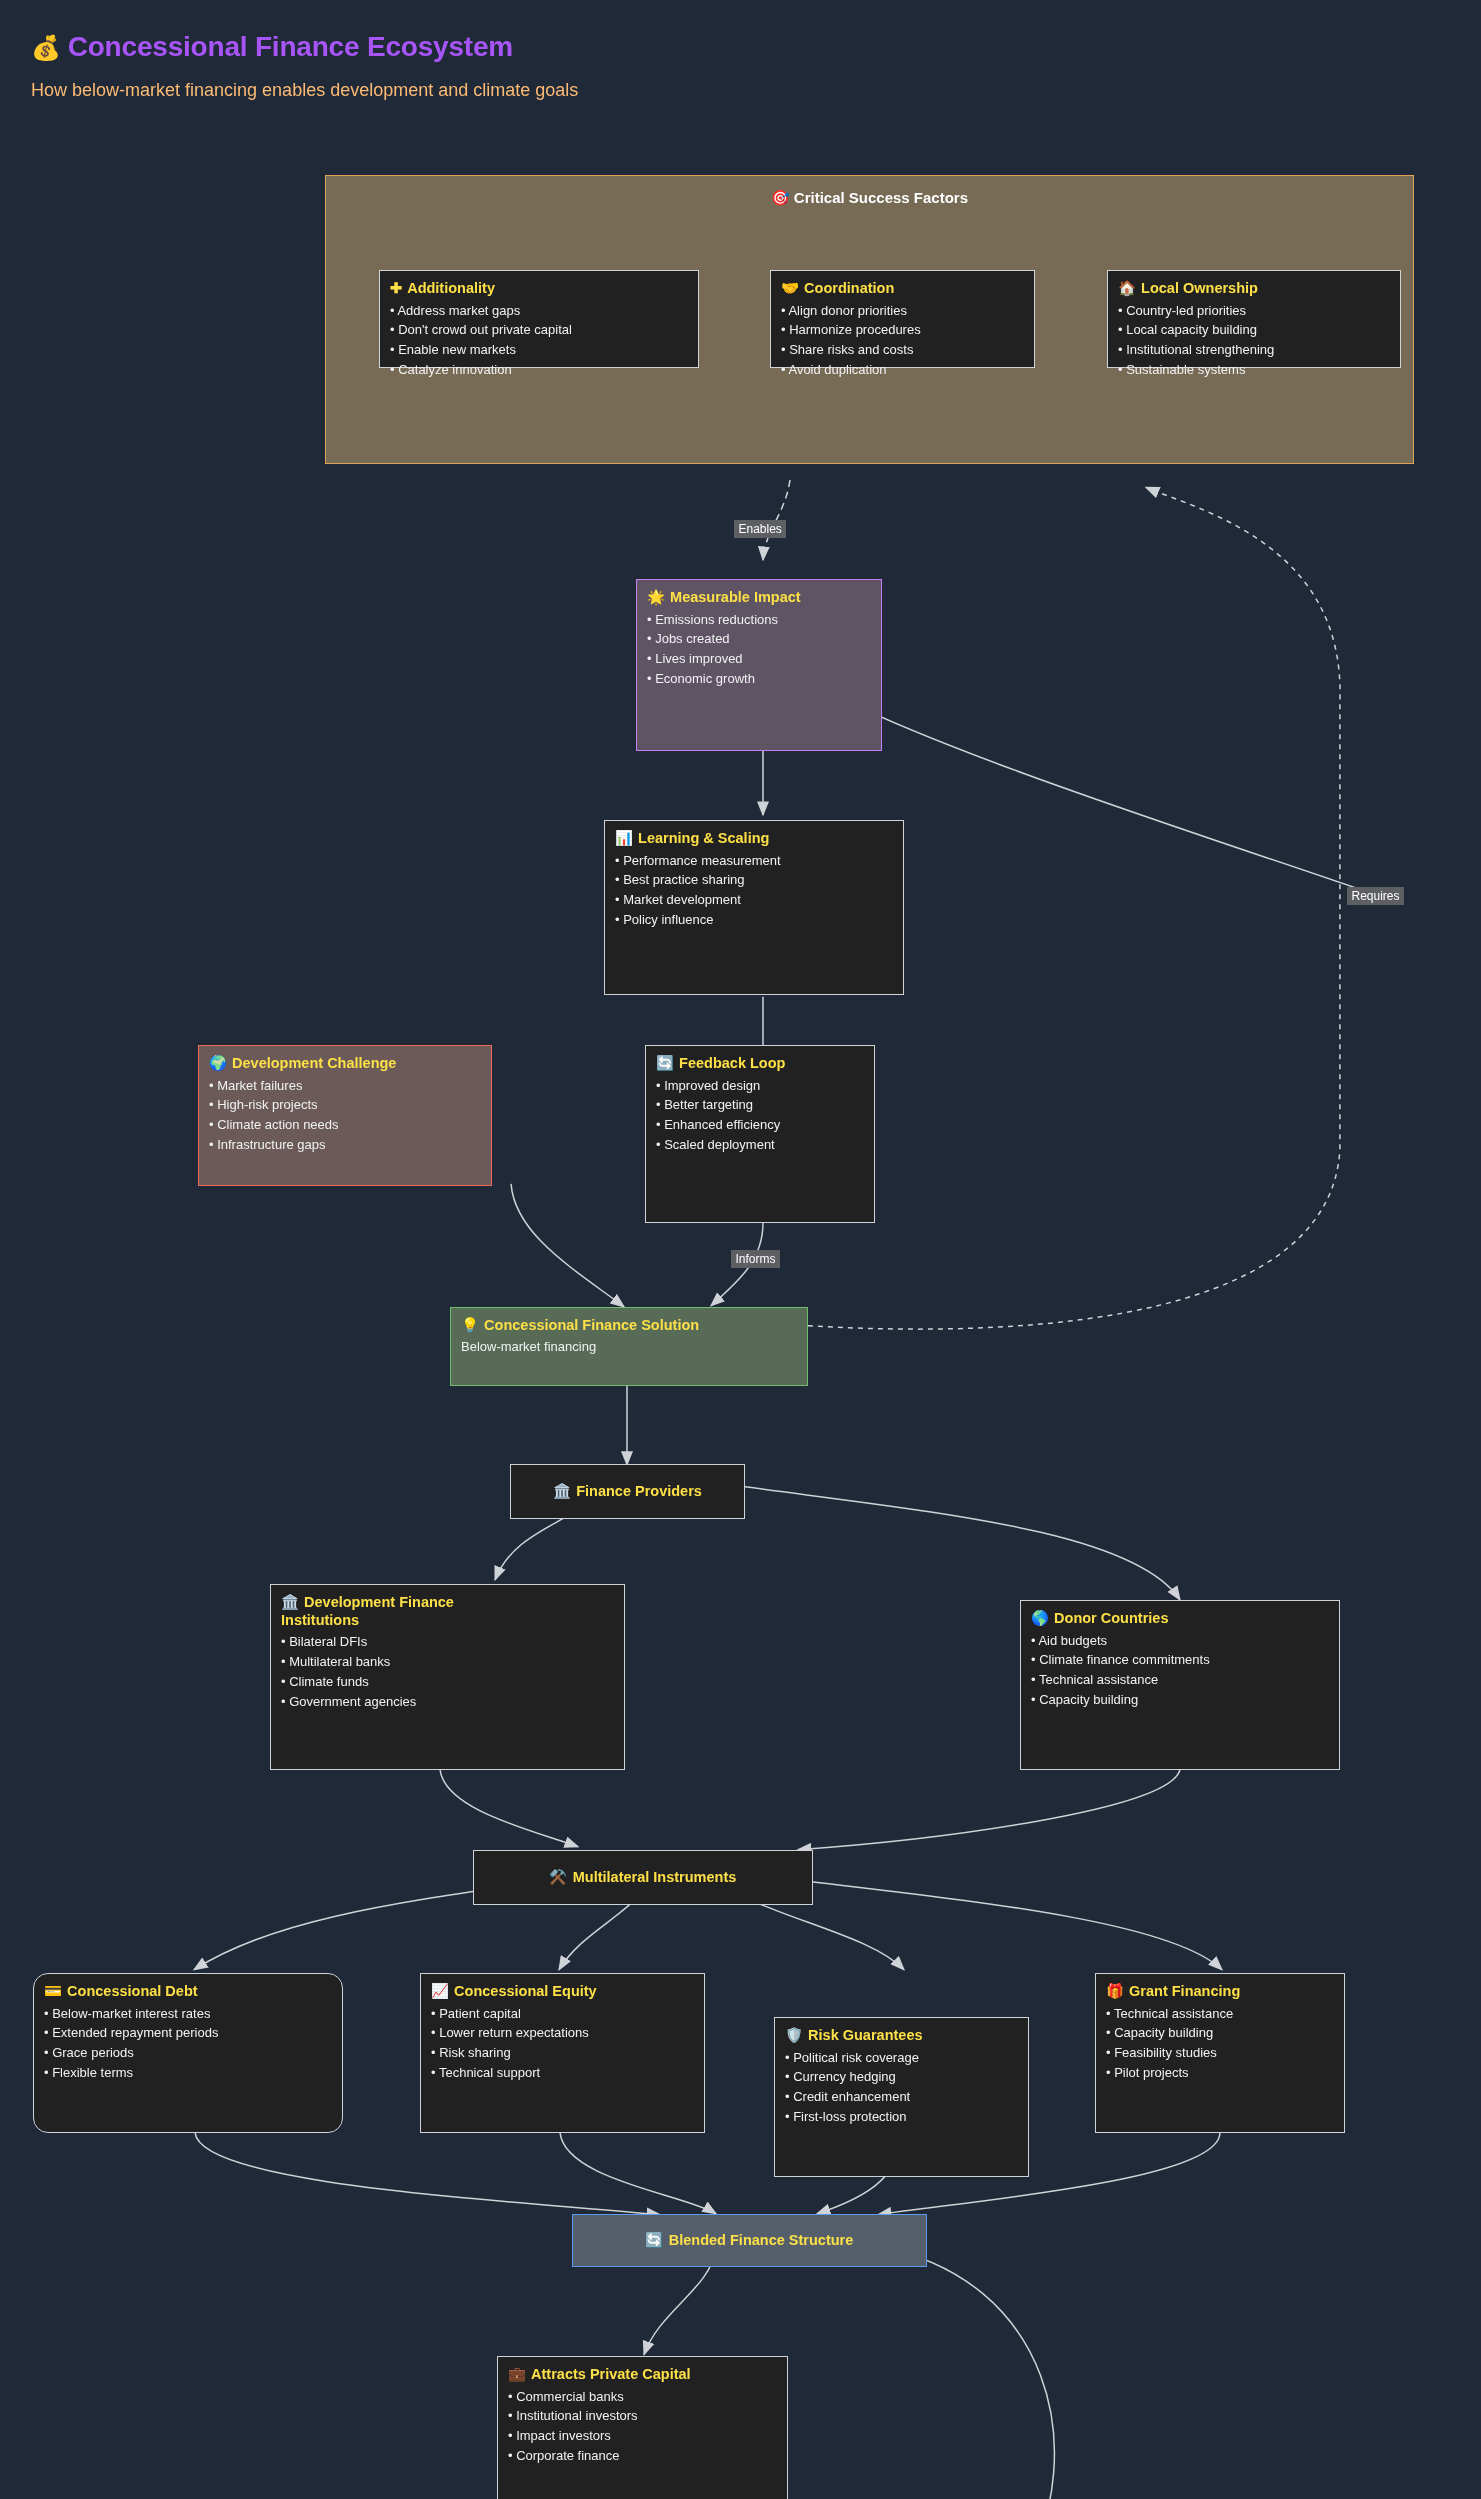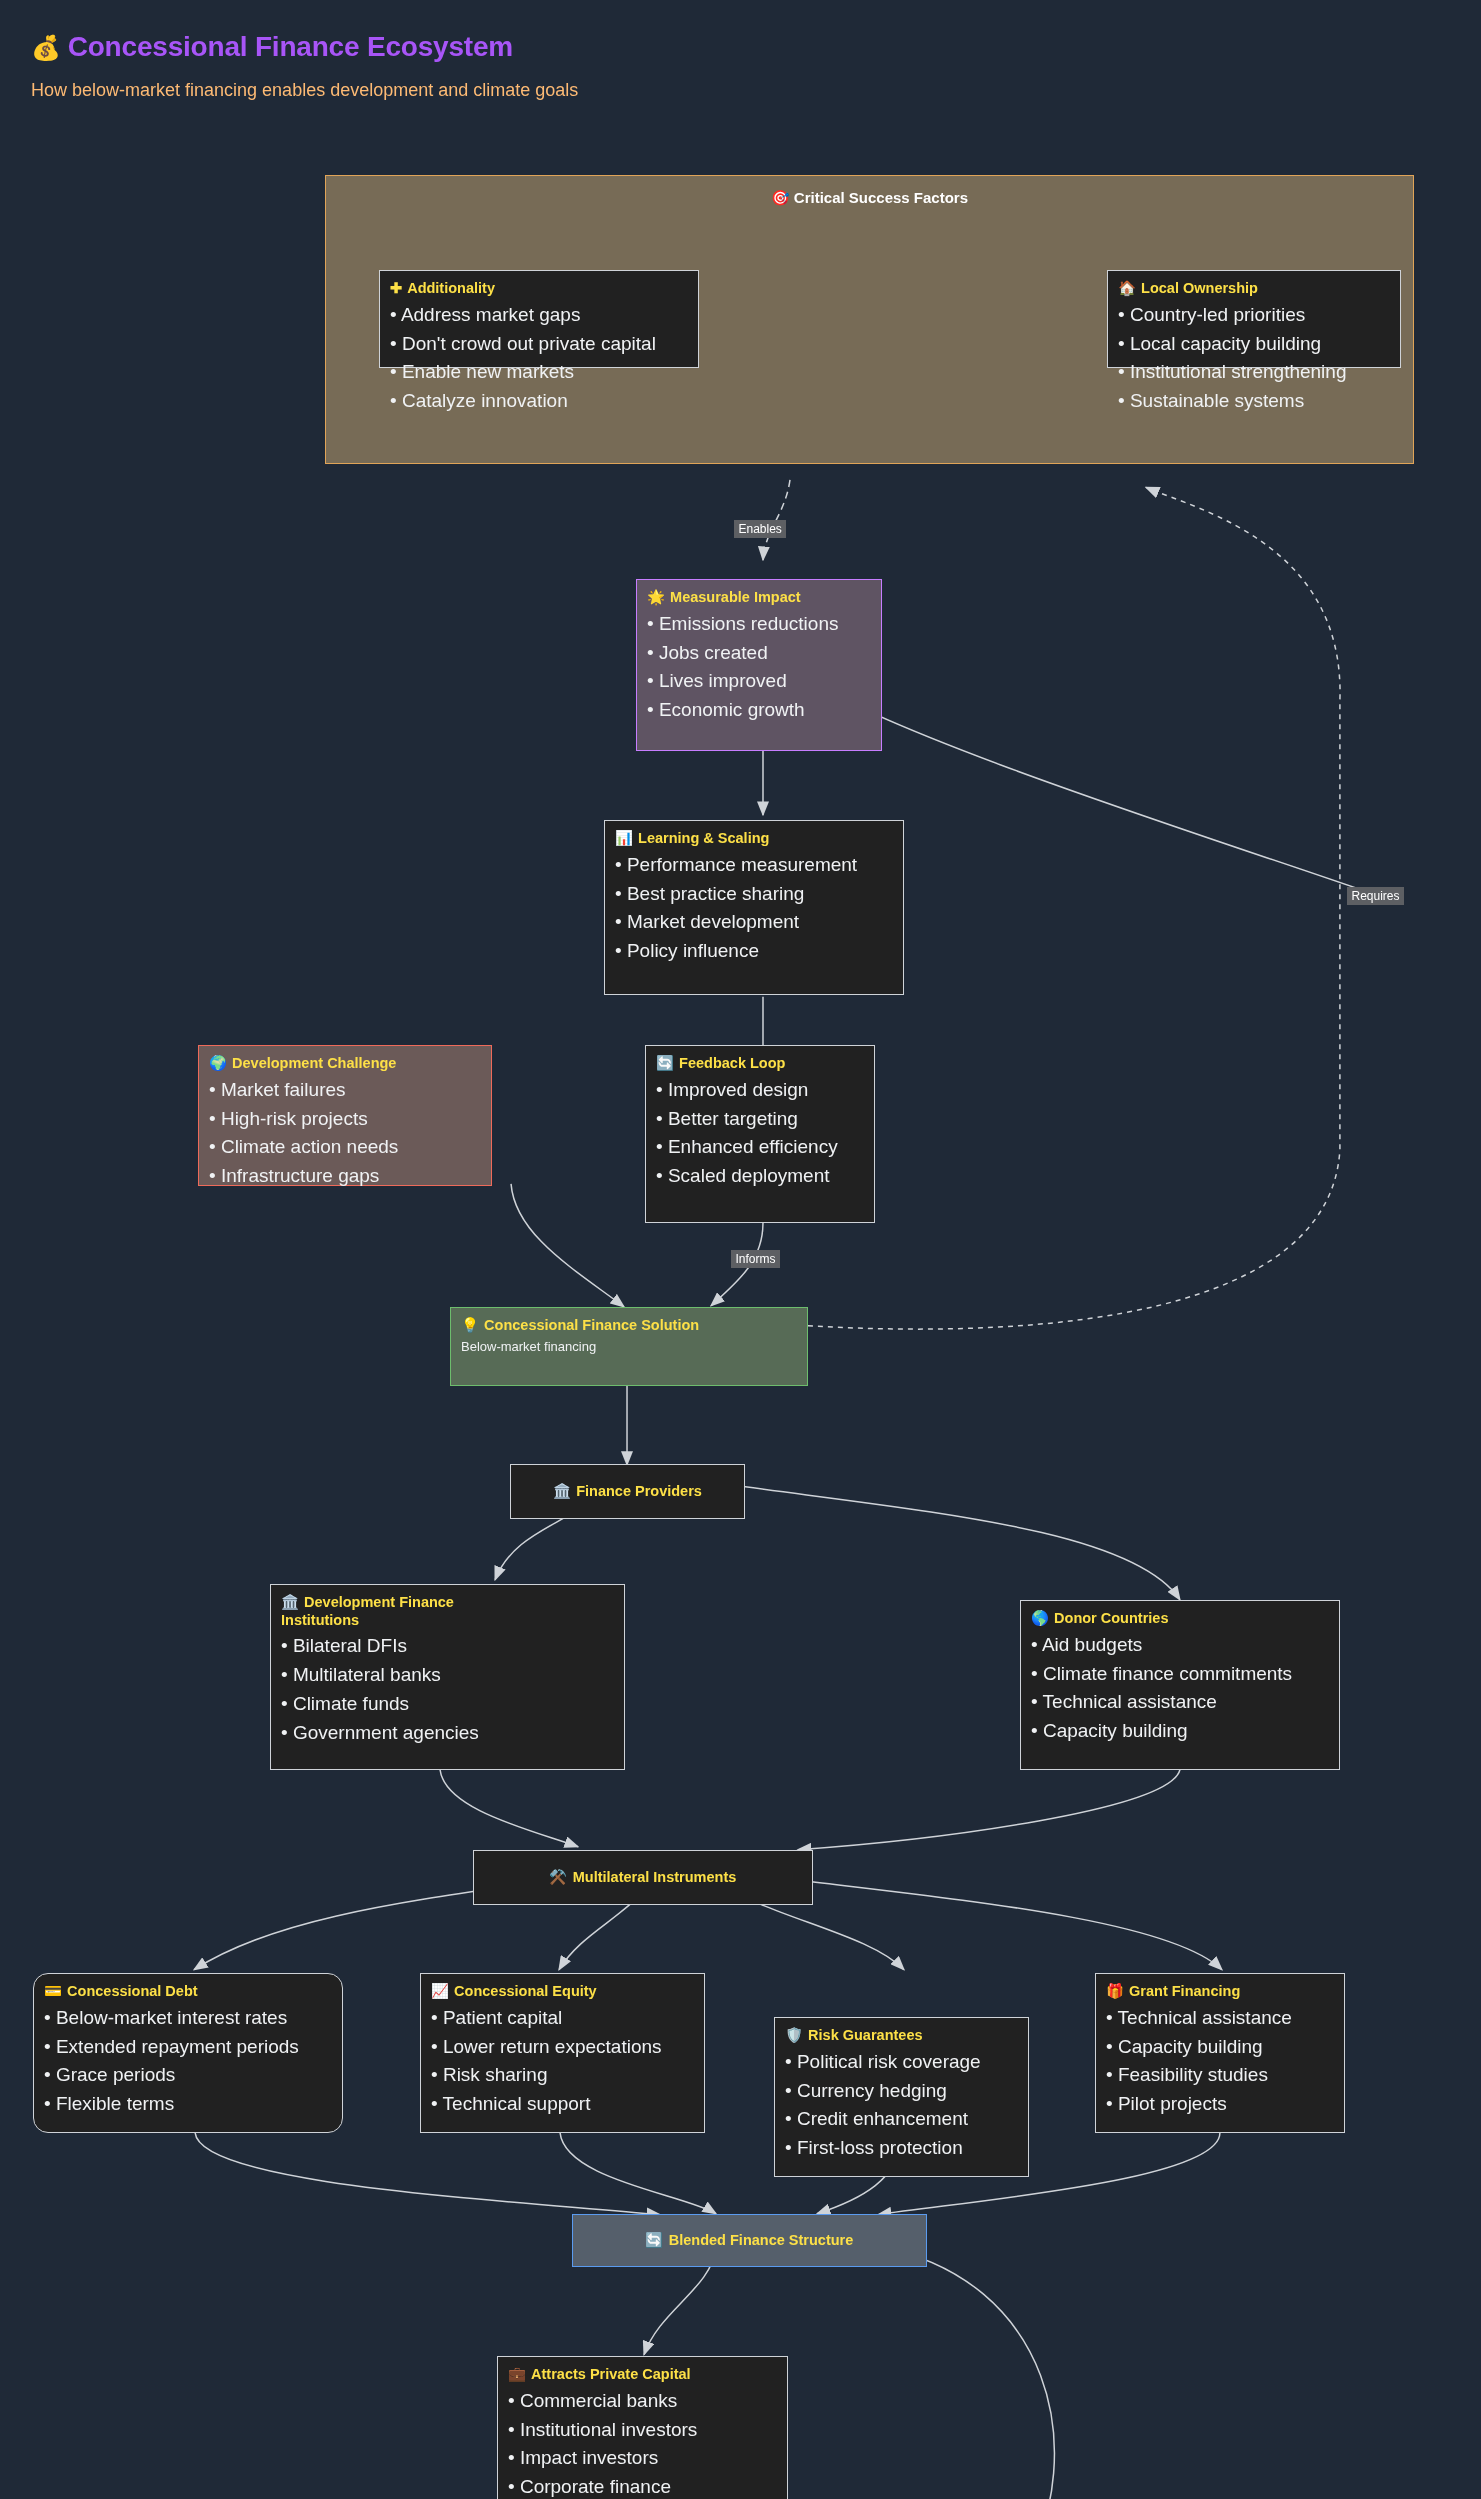--- a/index.html
+++ b/index.html
@@ -43,21 +43,21 @@
     position:absolute;box-sizing:border-box;
     background:#212121;border:1.5px solid #cfd3d8;
     padding:9px 10px 8px 10px;
   }
   .node .nt{
     font-size:14.5px;font-weight:700;color:#fde047;
     line-height:1.22;margin-bottom:3px;white-space:pre-wrap;
   }
   .node .nt .emo{margin-right:5px;}
   .node .li{
-    font-size:19px;color:#f0f2f4;line-height:1.52;white-space:nowrap;
+    font-size:13px;color:#f0f2f4;line-height:1.52;white-space:nowrap;
   }
   .node .sub{font-size:13px;color:#f0f2f4;line-height:1.4;}
   .node.compact{padding:11px 13px;display:flex;align-items:center;justify-content:center;}
   .node.compact .nt{margin-bottom:0;font-size:14.5px;white-space:nowrap;}
 
   .node.impact{background:#5f5463;border-color:#c77dff;}
   .node.challenge{background:#6b5a58;border-color:#ef6a5a;}
   .node.solution{background:#576b56;border-color:#6dbd6d;}
   .node.blended{background:#555f6b;border-color:#5a9bf0;}
 
@@ -150,20 +150,27 @@
   </div>
 
   <div class="node" style="left:379px;top:270px;width:320px;height:98px;">
     <div class="nt"><span class="emo">✚</span><span>Additionality</span></div>
     <div class="li">• Address market gaps</div>
     <div class="li">• Don't crowd out private capital</div>
     <div class="li">• Enable new markets</div>
     <div class="li">• Catalyze innovation</div>
   </div>
 
+  <div class="node" style="left:770px;top:270px;width:265px;height:98px;">
+    <div class="nt"><span class="emo">🤝</span><span>Coordination</span></div>
+    <div class="li">• Align donor priorities</div>
+    <div class="li">• Harmonize procedures</div>
+    <div class="li">• Share risks and costs</div>
+    <div class="li">• Avoid duplication</div>
+  </div>
 
   <div class="node" style="left:1107px;top:270px;width:294px;height:98px;">
     <div class="nt"><span class="emo">🏠</span><span>Local Ownership</span></div>
     <div class="li">• Country-led priorities</div>
     <div class="li">• Local capacity building</div>
     <div class="li">• Institutional strengthening</div>
     <div class="li">• Sustainable systems</div>
   </div>
 
   <div class="elabel" style="left:734px;top:520px;">Enables</div>

